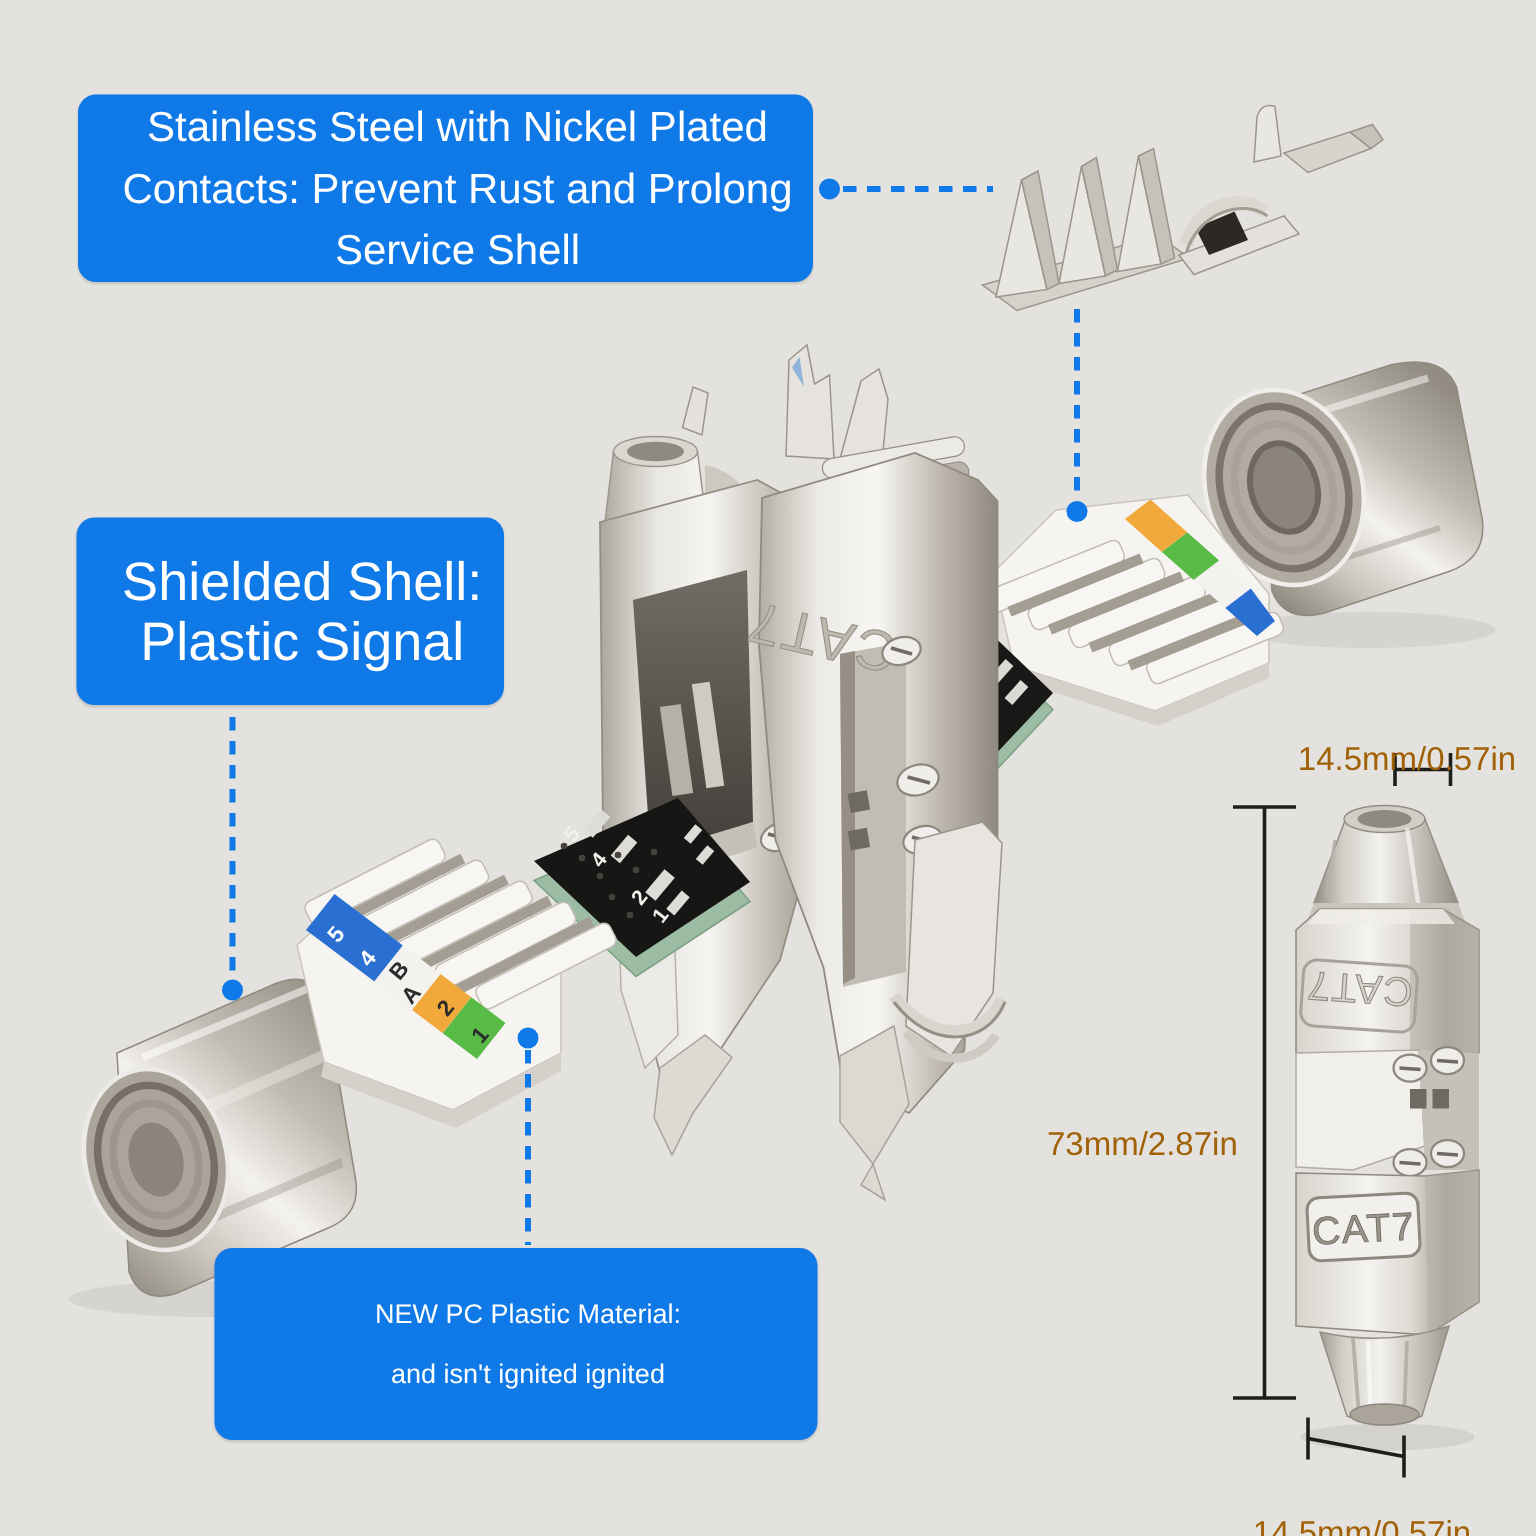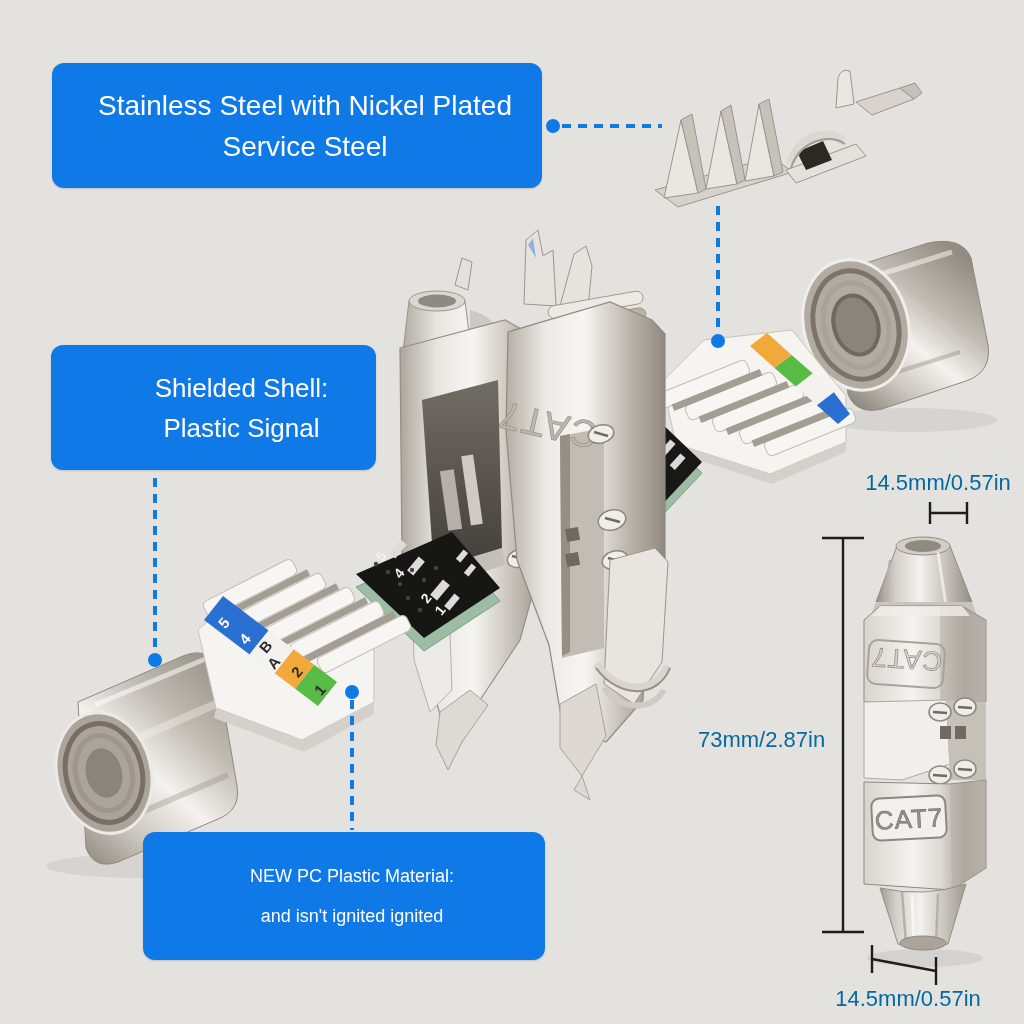--- a/index.html
+++ b/index.html
@@ -4,23 +4,23 @@
 <style>
   html,body{margin:0;padding:0;background:#e4e2de;}
   .canvas{position:relative;width:1024px;height:1024px;background:#e4e2de;
           font-family:"Liberation Sans",sans-serif;overflow:hidden;}
   svg.art{position:absolute;left:0;top:0;width:1024px;height:1024px;}
   .callout{position:absolute;background:#0f79e8;color:#ffffff;border-radius:12px;
            text-align:center;display:flex;flex-direction:column;justify-content:center;
            box-shadow:0 1px 2px rgba(0,0,0,.15);}
   .callout .ln{display:block;white-space:nowrap;margin-left:16px;}
   #c1{left:52px;top:63px;width:490px;height:125px;font-size:28px;line-height:41px;}
-  #c2{left:51px;top:345px;width:285px;height:125px;font-size:26px;line-height:40px;padding-left:40px;}
+  #c2{left:51px;top:345px;width:285px;height:125px;font-size:36px;line-height:40px;}
   #c3{left:143px;top:832px;width:402px;height:128px;font-size:18px;line-height:40px;}
-  .dim{position:absolute;color:#0369a1;font-size:22px;}
+  .dim{position:absolute;color:#a16207;font-size:22px;margin-top:23px;}
   #d1{left:862px;top:470px;width:152px;text-align:center;}
   #d2{left:698px;top:727px;width:140px;text-align:left;}
   #d3{left:832px;top:986px;width:152px;text-align:center;}
   .glyph{font-weight:bold;}
 </style>
 </head>
 <body>
 
 <div class="canvas">
 
@@ -333,21 +333,22 @@
       <circle cx="553" cy="126" r="7"></circle>
       <circle cx="718" cy="341" r="7"></circle>
       <circle cx="155" cy="660" r="7"></circle>
       <circle cx="352" cy="692" r="7"></circle>
     </g>
   </g>
 </svg>
 
 <div class="callout" id="c1">
   <span class="ln">Stainless Steel with Nickel Plated</span>
-  <span class="ln">Service Steel</span>
+  <span class="ln">Contacts: Prevent Rust and Prolong</span>
+  <span class="ln">Service Shell</span>
 </div>
 <div class="callout" id="c2">
   <span class="ln">Shielded Shell:</span>
   <span class="ln">Plastic Signal</span>
 </div>
 <div class="callout" id="c3">
   <span class="ln">NEW PC Plastic Material:</span>
   <span class="ln">and isn't ignited ignited</span>
 </div>
 

